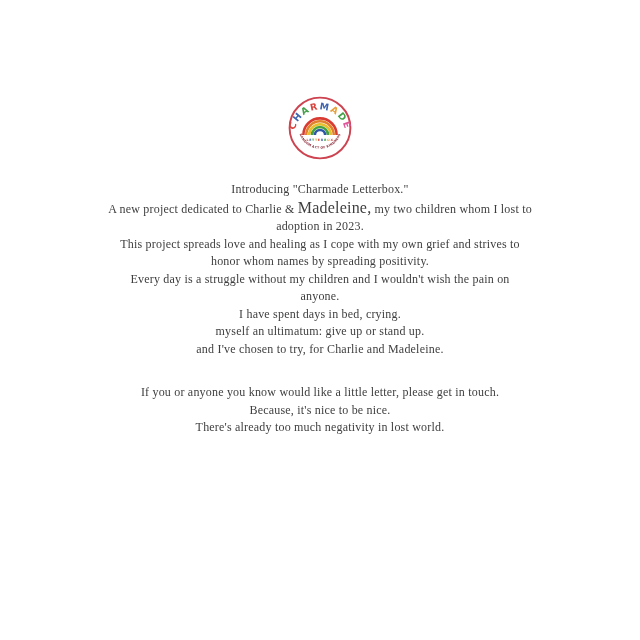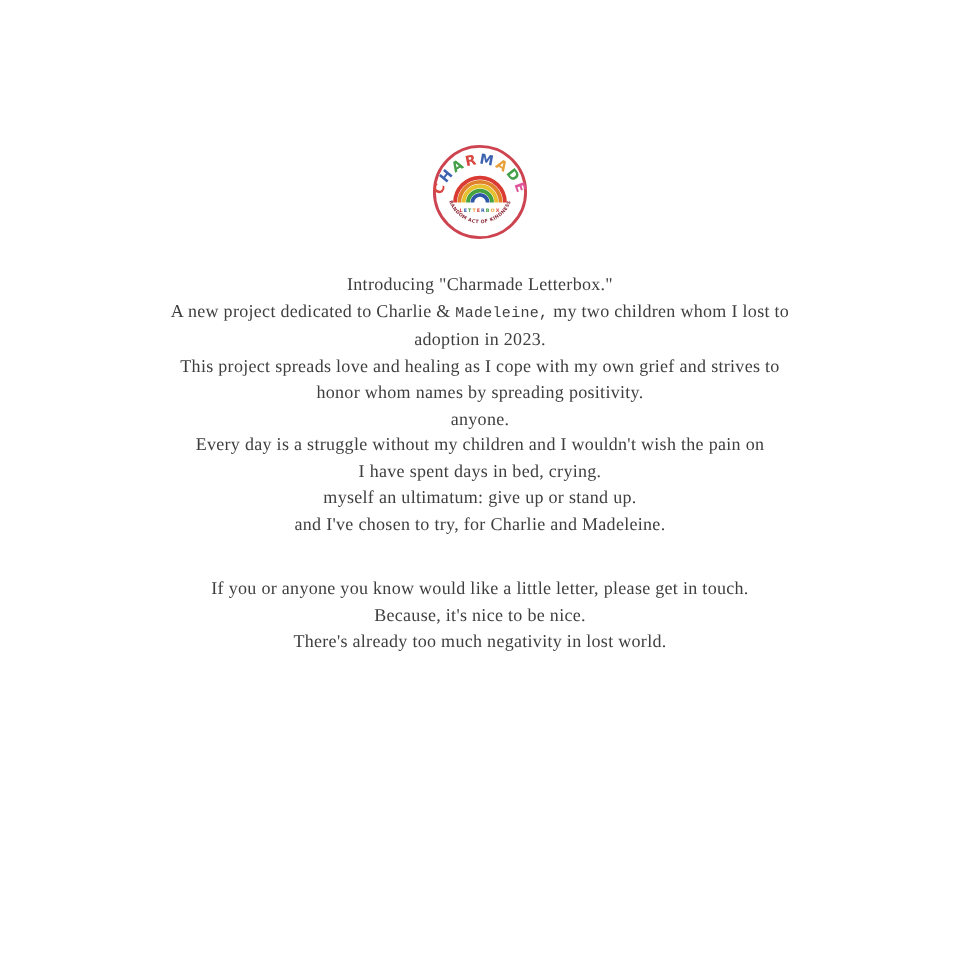--- a/index.html
+++ b/index.html
@@ -20,22 +20,22 @@
   .post-text {
     margin-top: 21px;
     text-align: center;
     color: #3e3e3e;
     font-size: 12px;
     line-height: 17.5px;
     letter-spacing: 0.2px;
   }
   .post-line { white-space: nowrap; }
   .name-sans {
-    font-family: Liberation Mono, monospace;
-    font-size: 10px;
+    font-family: Liberation Serif, serif;
+    font-size: 16px;
   }
   .block-gap { margin-top: 26px; text-align: center; }
 
   .arc-name {
     font-family: "DejaVu Sans", sans-serif;
     font-weight: bold;
     font-size: 14.5px;
     letter-spacing: 2.2px;
   }
   .wordmark {
@@ -88,22 +88,22 @@
       </text>
     </svg>
   </div>
 
   <div class="post-text">
     <div class="post-line">Introducing "Charmade Letterbox."</div>
     <div class="post-line"><span>A new project dedicated to Charlie &amp; </span><span class="name-sans">Madeleine,</span><span> my two children whom I lost to</span></div>
     <div class="post-line">adoption in 2023.</div>
     <div class="post-line">This project spreads love and healing as I cope with my own grief and strives to</div>
     <div class="post-line">honor whom names by spreading positivity.</div>
+    <div class="post-line">Every day is a struggle without my children and I wouldn't wish the pain on</div>
     <div class="post-line">anyone.</div>
-    <div class="post-line">Every day is a struggle without my children and I wouldn't wish the pain on</div>
     <div class="post-line">I have spent days in bed, crying.</div>
     <div class="post-line">myself an ultimatum: give up or stand up.</div>
     <div class="post-line">and I've chosen to try, for Charlie and Madeleine.</div>
     <div class="post-line block-gap">If you or anyone you know would like a little letter, please get in touch.</div>
     <div class="post-line">Because, it's nice to be nice.</div>
     <div class="post-line">There's already too much negativity in lost world.</div>
   </div>
 
 </div>
 

